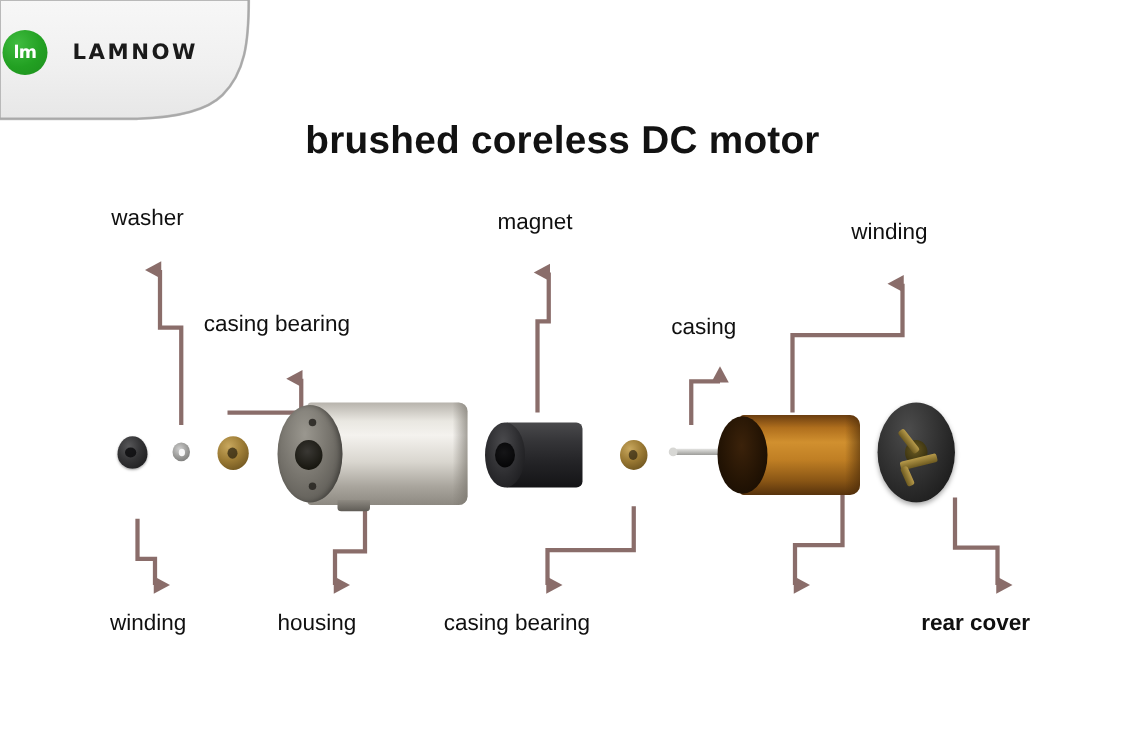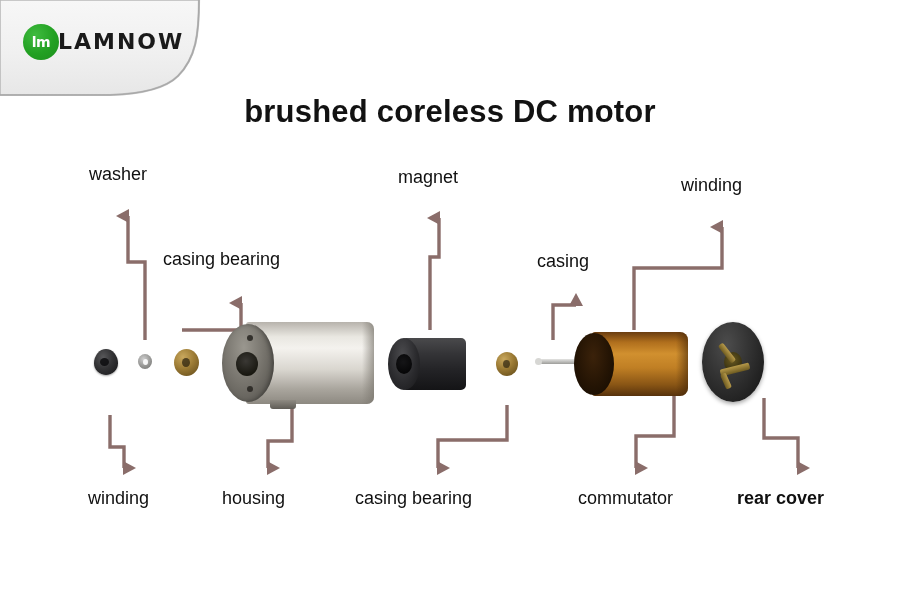--- a/index.html
+++ b/index.html
@@ -12,32 +12,32 @@
   }
   #stage{position:absolute;left:0;top:0;width:900px;height:600px;background:#fff;}
 
   
   #logo-banner{
     position:absolute;left:0;top:0;width:210px;height:98px;
     overflow:visible;
   }
   #logo-banner svg{position:absolute;left:0;top:0;}
   #logo-mark{
-    position:absolute;left:23px;top:24px;width:36px;height:36px;
+    position:absolute;left:2px;top:24px;width:36px;height:36px;
     border-radius:50%;
     background:radial-gradient(circle at 35% 30%,#3fbb3f 0%,#22a022 55%,#1d8f1d 100%);
     display:flex;align-items:center;justify-content:center;
   }
   #logo-mark span{
     color:#ffffff;font-size:14px;font-weight:700;letter-spacing:-0.5px;
     font-family:"DejaVu Sans",sans-serif;line-height:1;
   }
   #logo-word{
     position:absolute;left:58px;top:29px;
-    font-size:22px;font-weight:700;letter-spacing:2.0px;
+    font-size:17px;font-weight:700;letter-spacing:2.0px;
     color:#1a1a1a;font-family:"DejaVu Sans",sans-serif;
     line-height:26px;
   }
 
   
   #page-title{
     position:absolute;left:0;top:50px;width:900px;
     text-align:center;
     font-size:31px;font-weight:700;color:#121212;
     letter-spacing:0.2px;
@@ -285,16 +285,15 @@
 
   <div class="lbl" style="left:89px;  top:163px;">washer</div>
   <div class="lbl" style="left:163px; top:248px;">casing bearing</div>
   <div class="lbl" style="left:398px; top:166px;">magnet</div>
   <div class="lbl" style="left:537px; top:250px;">casing</div>
   <div class="lbl" style="left:681px; top:174px;">winding</div>
 
   <div class="lbl" style="left:88px;  top:487px;">winding</div>
   <div class="lbl" style="left:222px; top:487px;text-align:center;">housing</div>
   <div class="lbl" style="left:355px; top:487px;">casing bearing</div>
-  <div class="lbl" style="left:578px; top:487px;">commutator</div>
   <div class="lbl" style="left:737px; top:487px;font-weight:bold;">rear cover</div>
 
 </div>
 
 </body></html>

